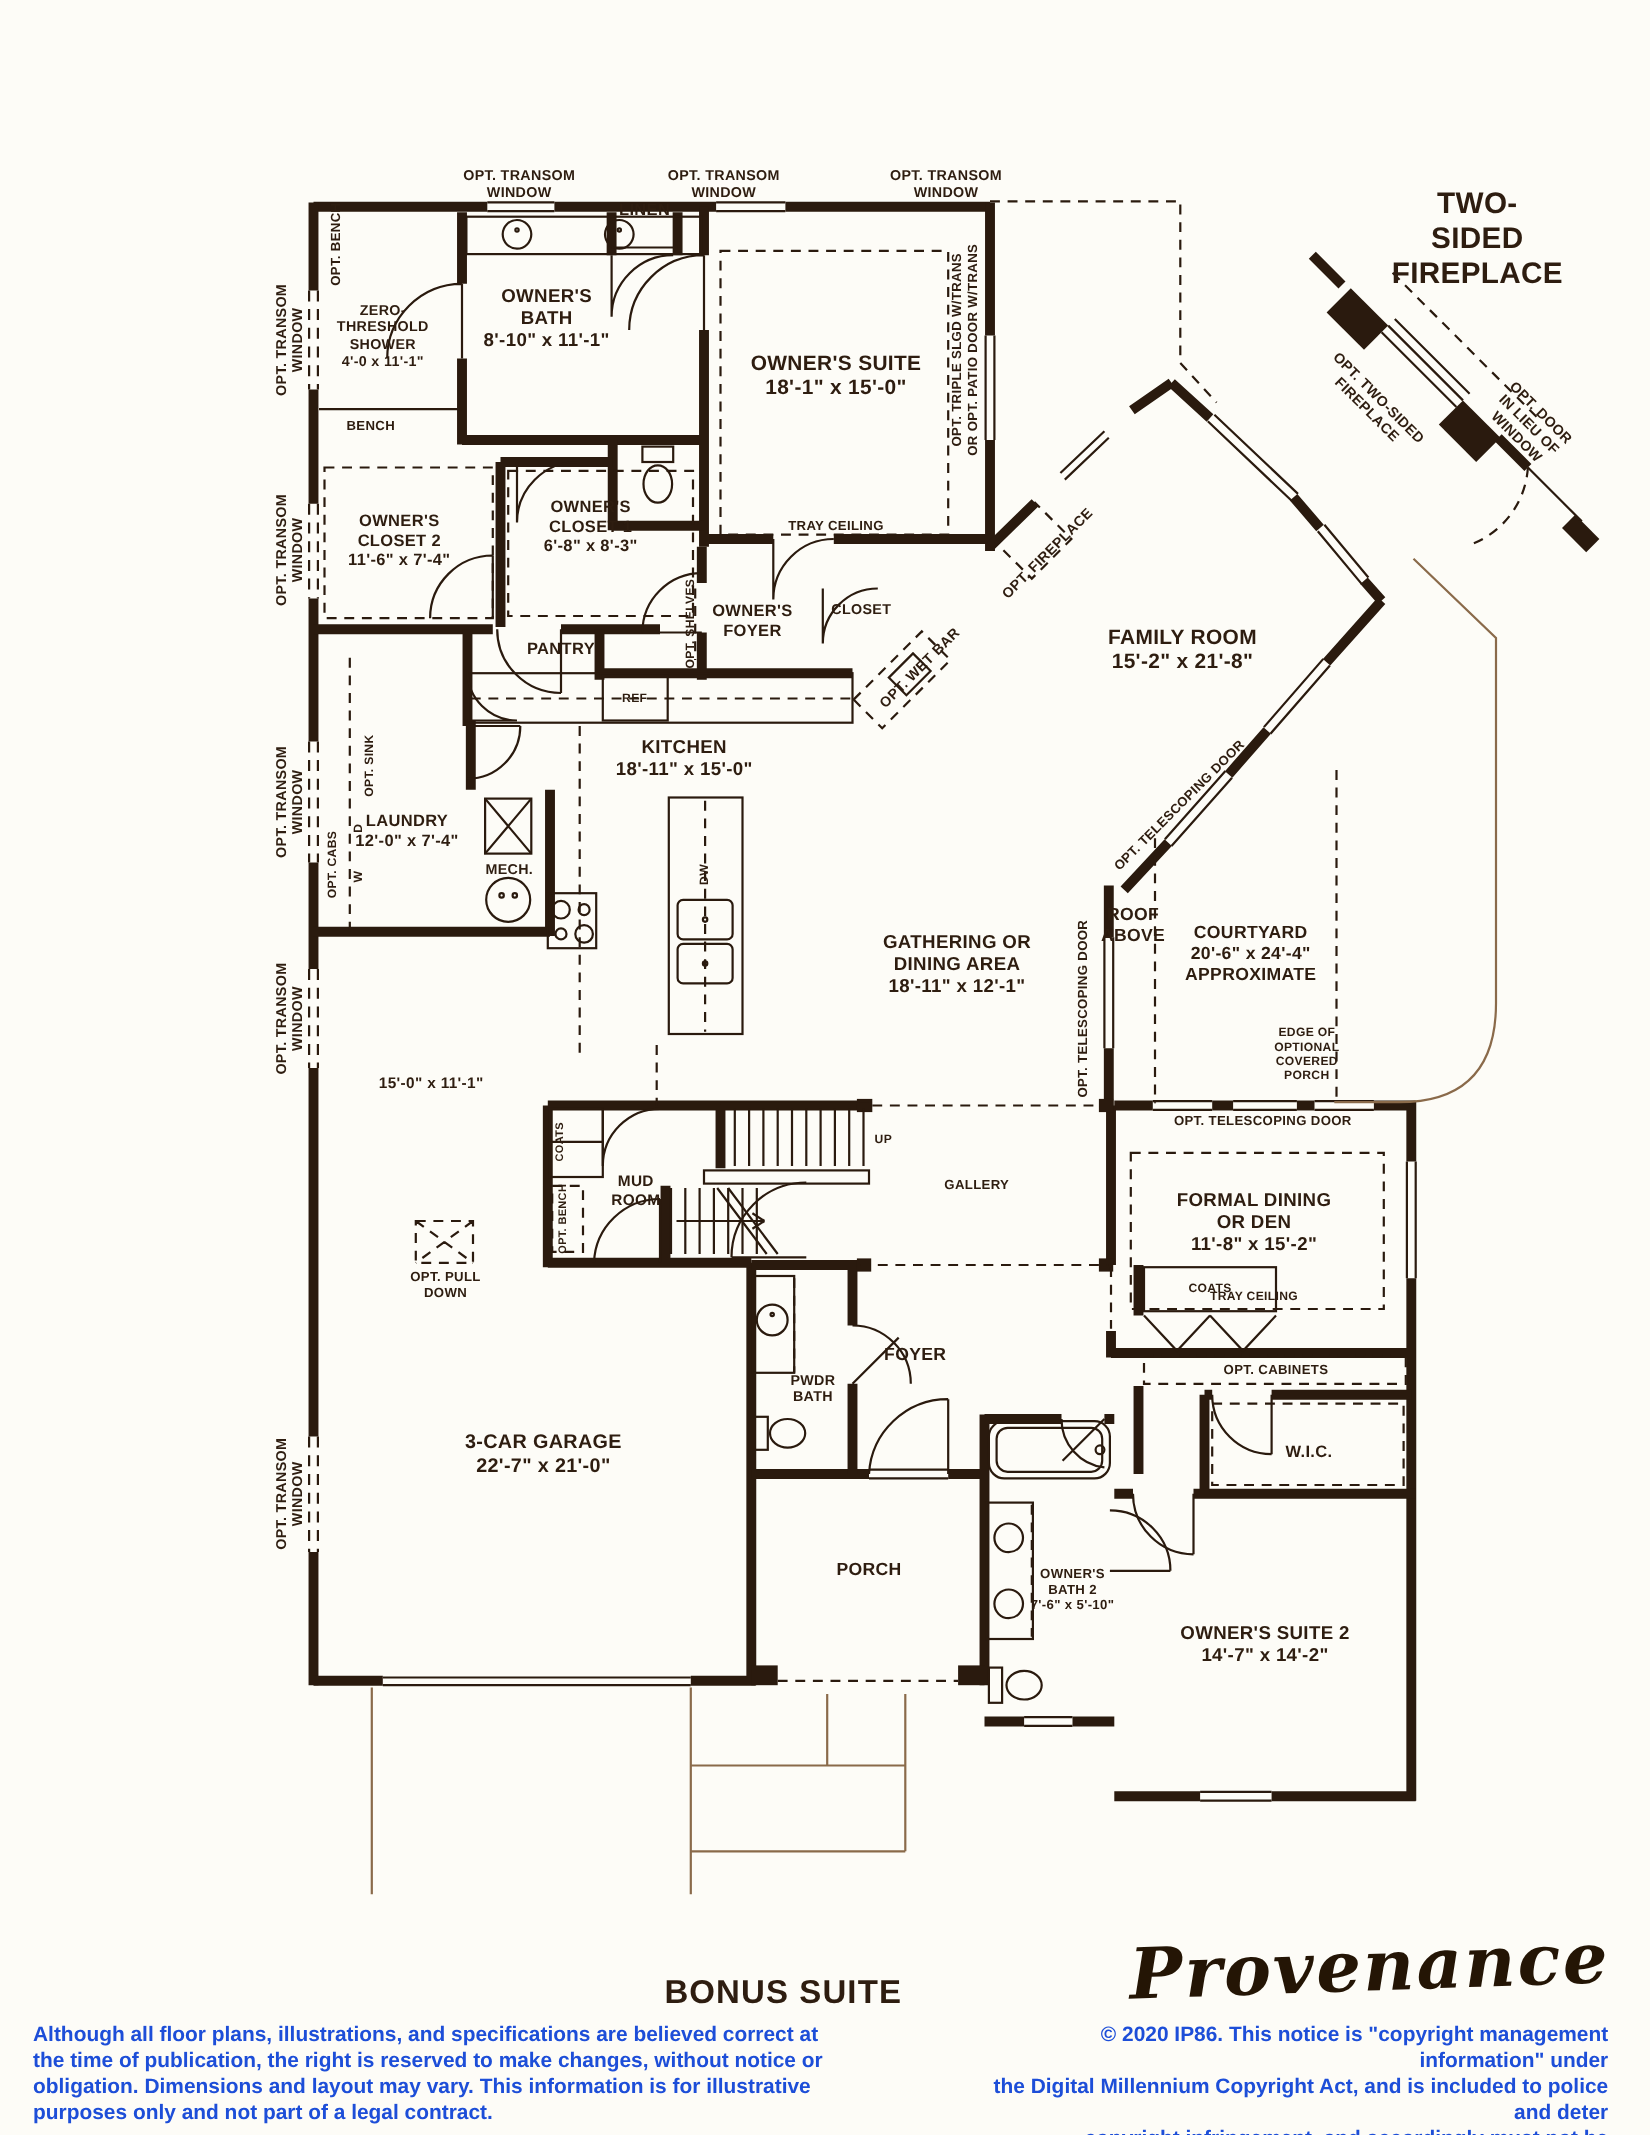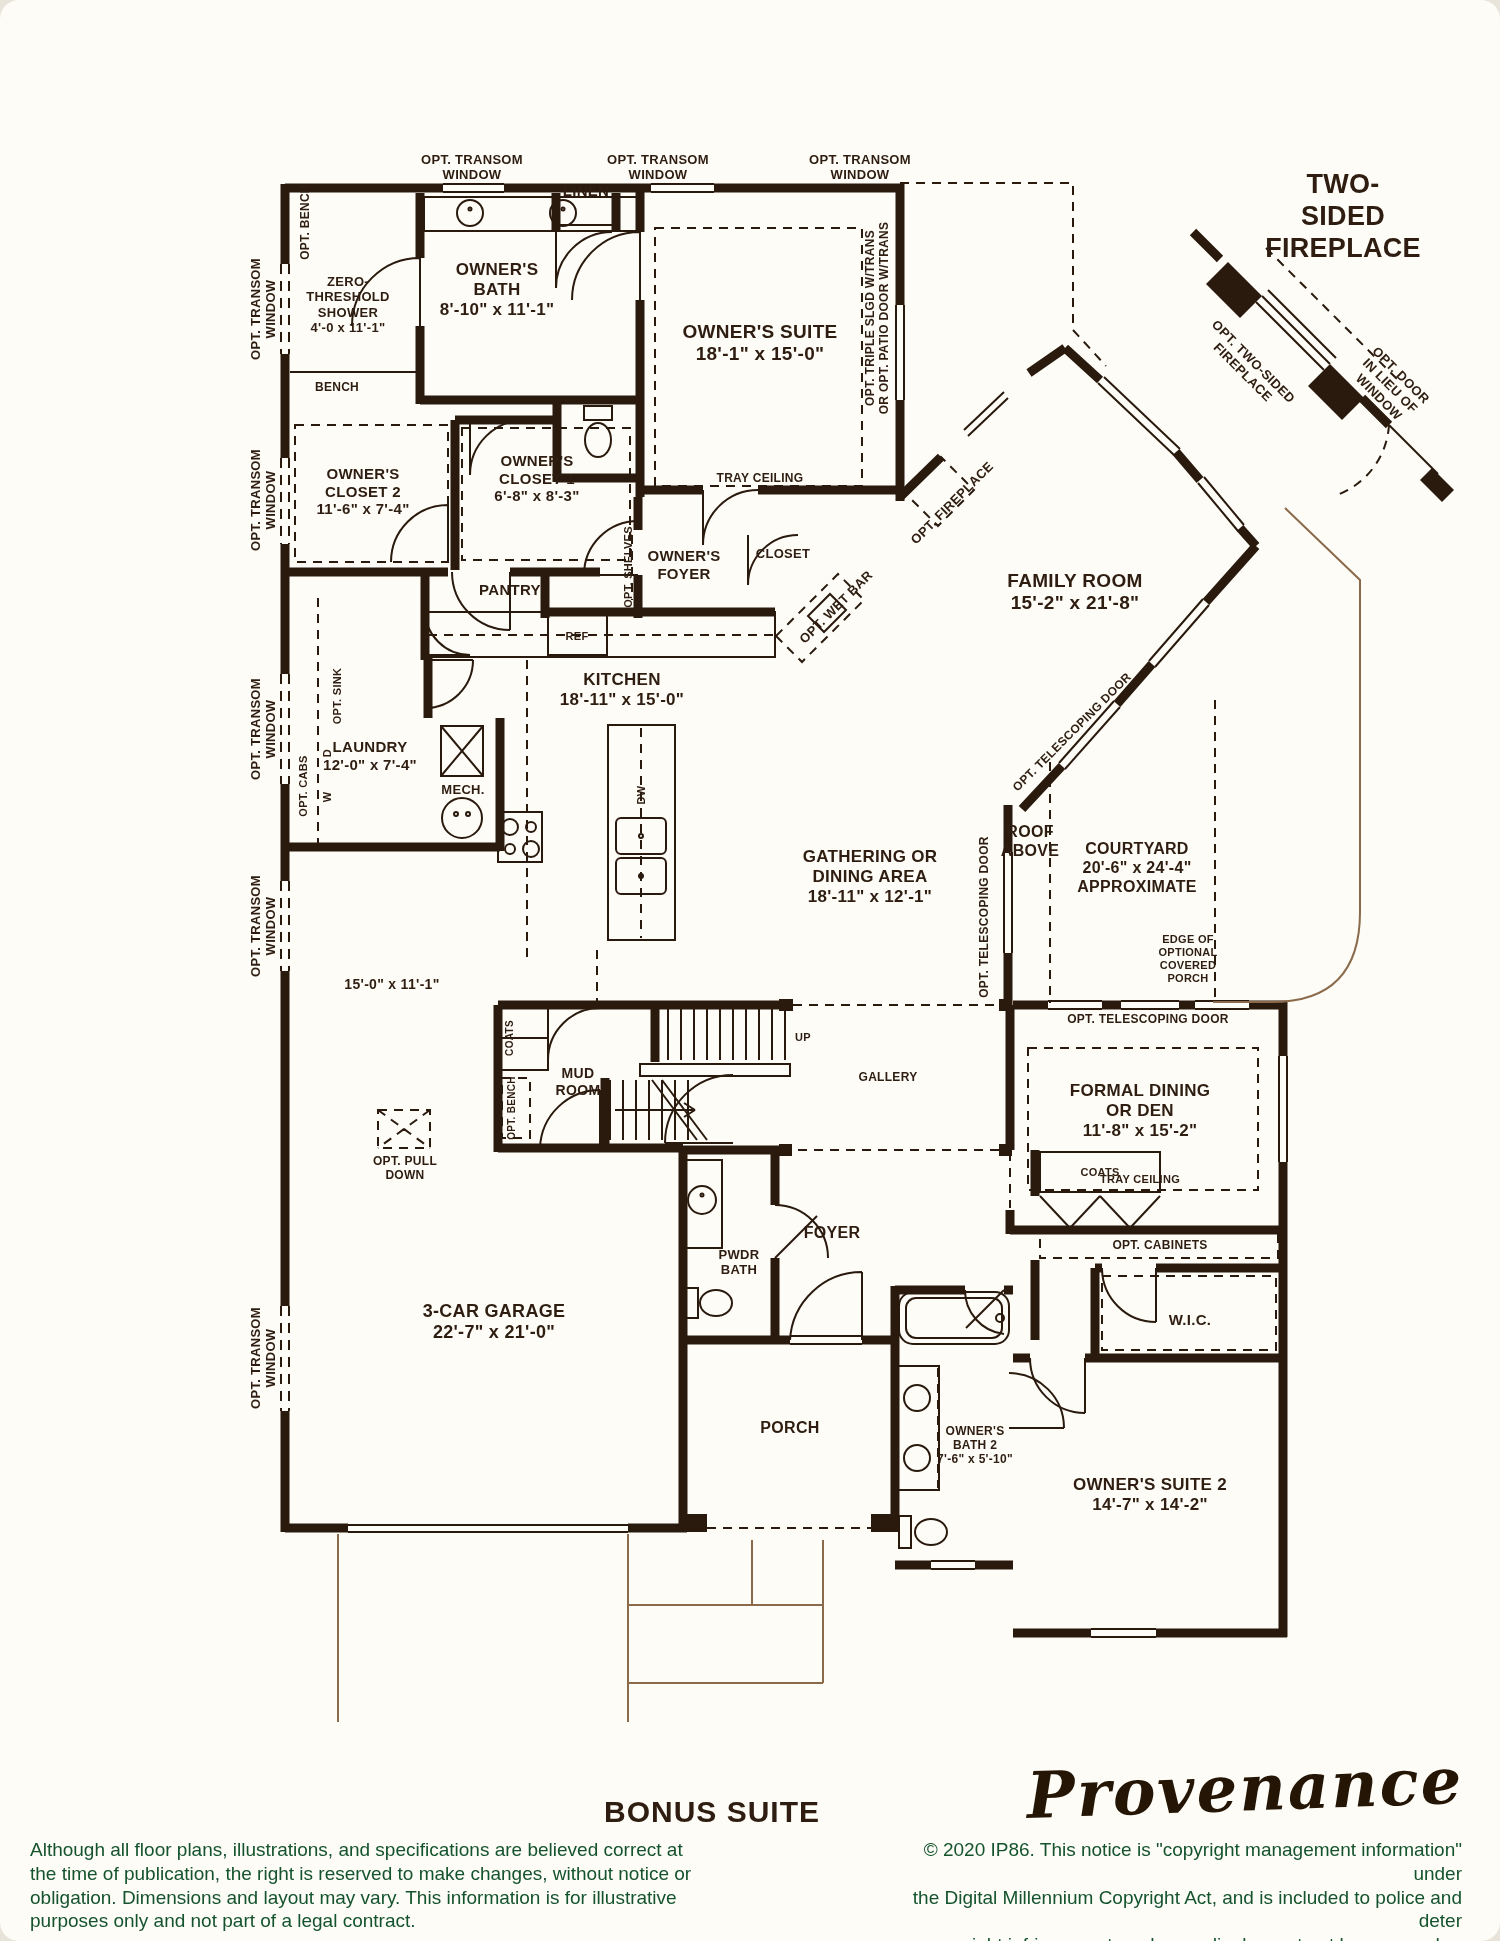--- a/index.html
+++ b/index.html
@@ -1,32 +1,31 @@
 <!DOCTYPE html>
 <html><head>
 <meta charset="utf-8">
 <style>
   html,body{margin:0;padding:0;background:#e8e4da;}
   .sheet{
     position:relative;width:1500px;height:1941px;margin:0 auto;
     background:#fdfcf7;overflow:hidden;
     font-family:"Liberation Sans",sans-serif;
-    border-radius:19px;
   }
   svg{position:absolute;left:0;top:0;}
   .lbl{
     position:absolute;color:#2e1d10;font-weight:bold;
     white-space:pre-line;text-align:center;line-height:1.18;letter-spacing:.3px;
     transform:translate(-50%,-50%);
   }
   .r90{transform:translate(-50%,-50%) rotate(-90deg);}
   .r45{transform:translate(-50%,-50%) rotate(-45deg);}
   .rp45{transform:translate(-50%,-50%) rotate(45deg);}
   .footer{
-    position:absolute;color:#14532d;font-weight:normal;white-space:pre-line;
+    position:absolute;color:#1d4ed8;font-weight:bold;white-space:pre-line;
     line-height:1.25;
   }
   .script{
     position:absolute;color:#241505;font-family:"DejaVu Serif",serif;
     font-style:italic;font-weight:bold;letter-spacing:2px;
     transform:translate(-50%,-50%) rotate(-2deg);
   }
 </style>
 </head>
 <body>

